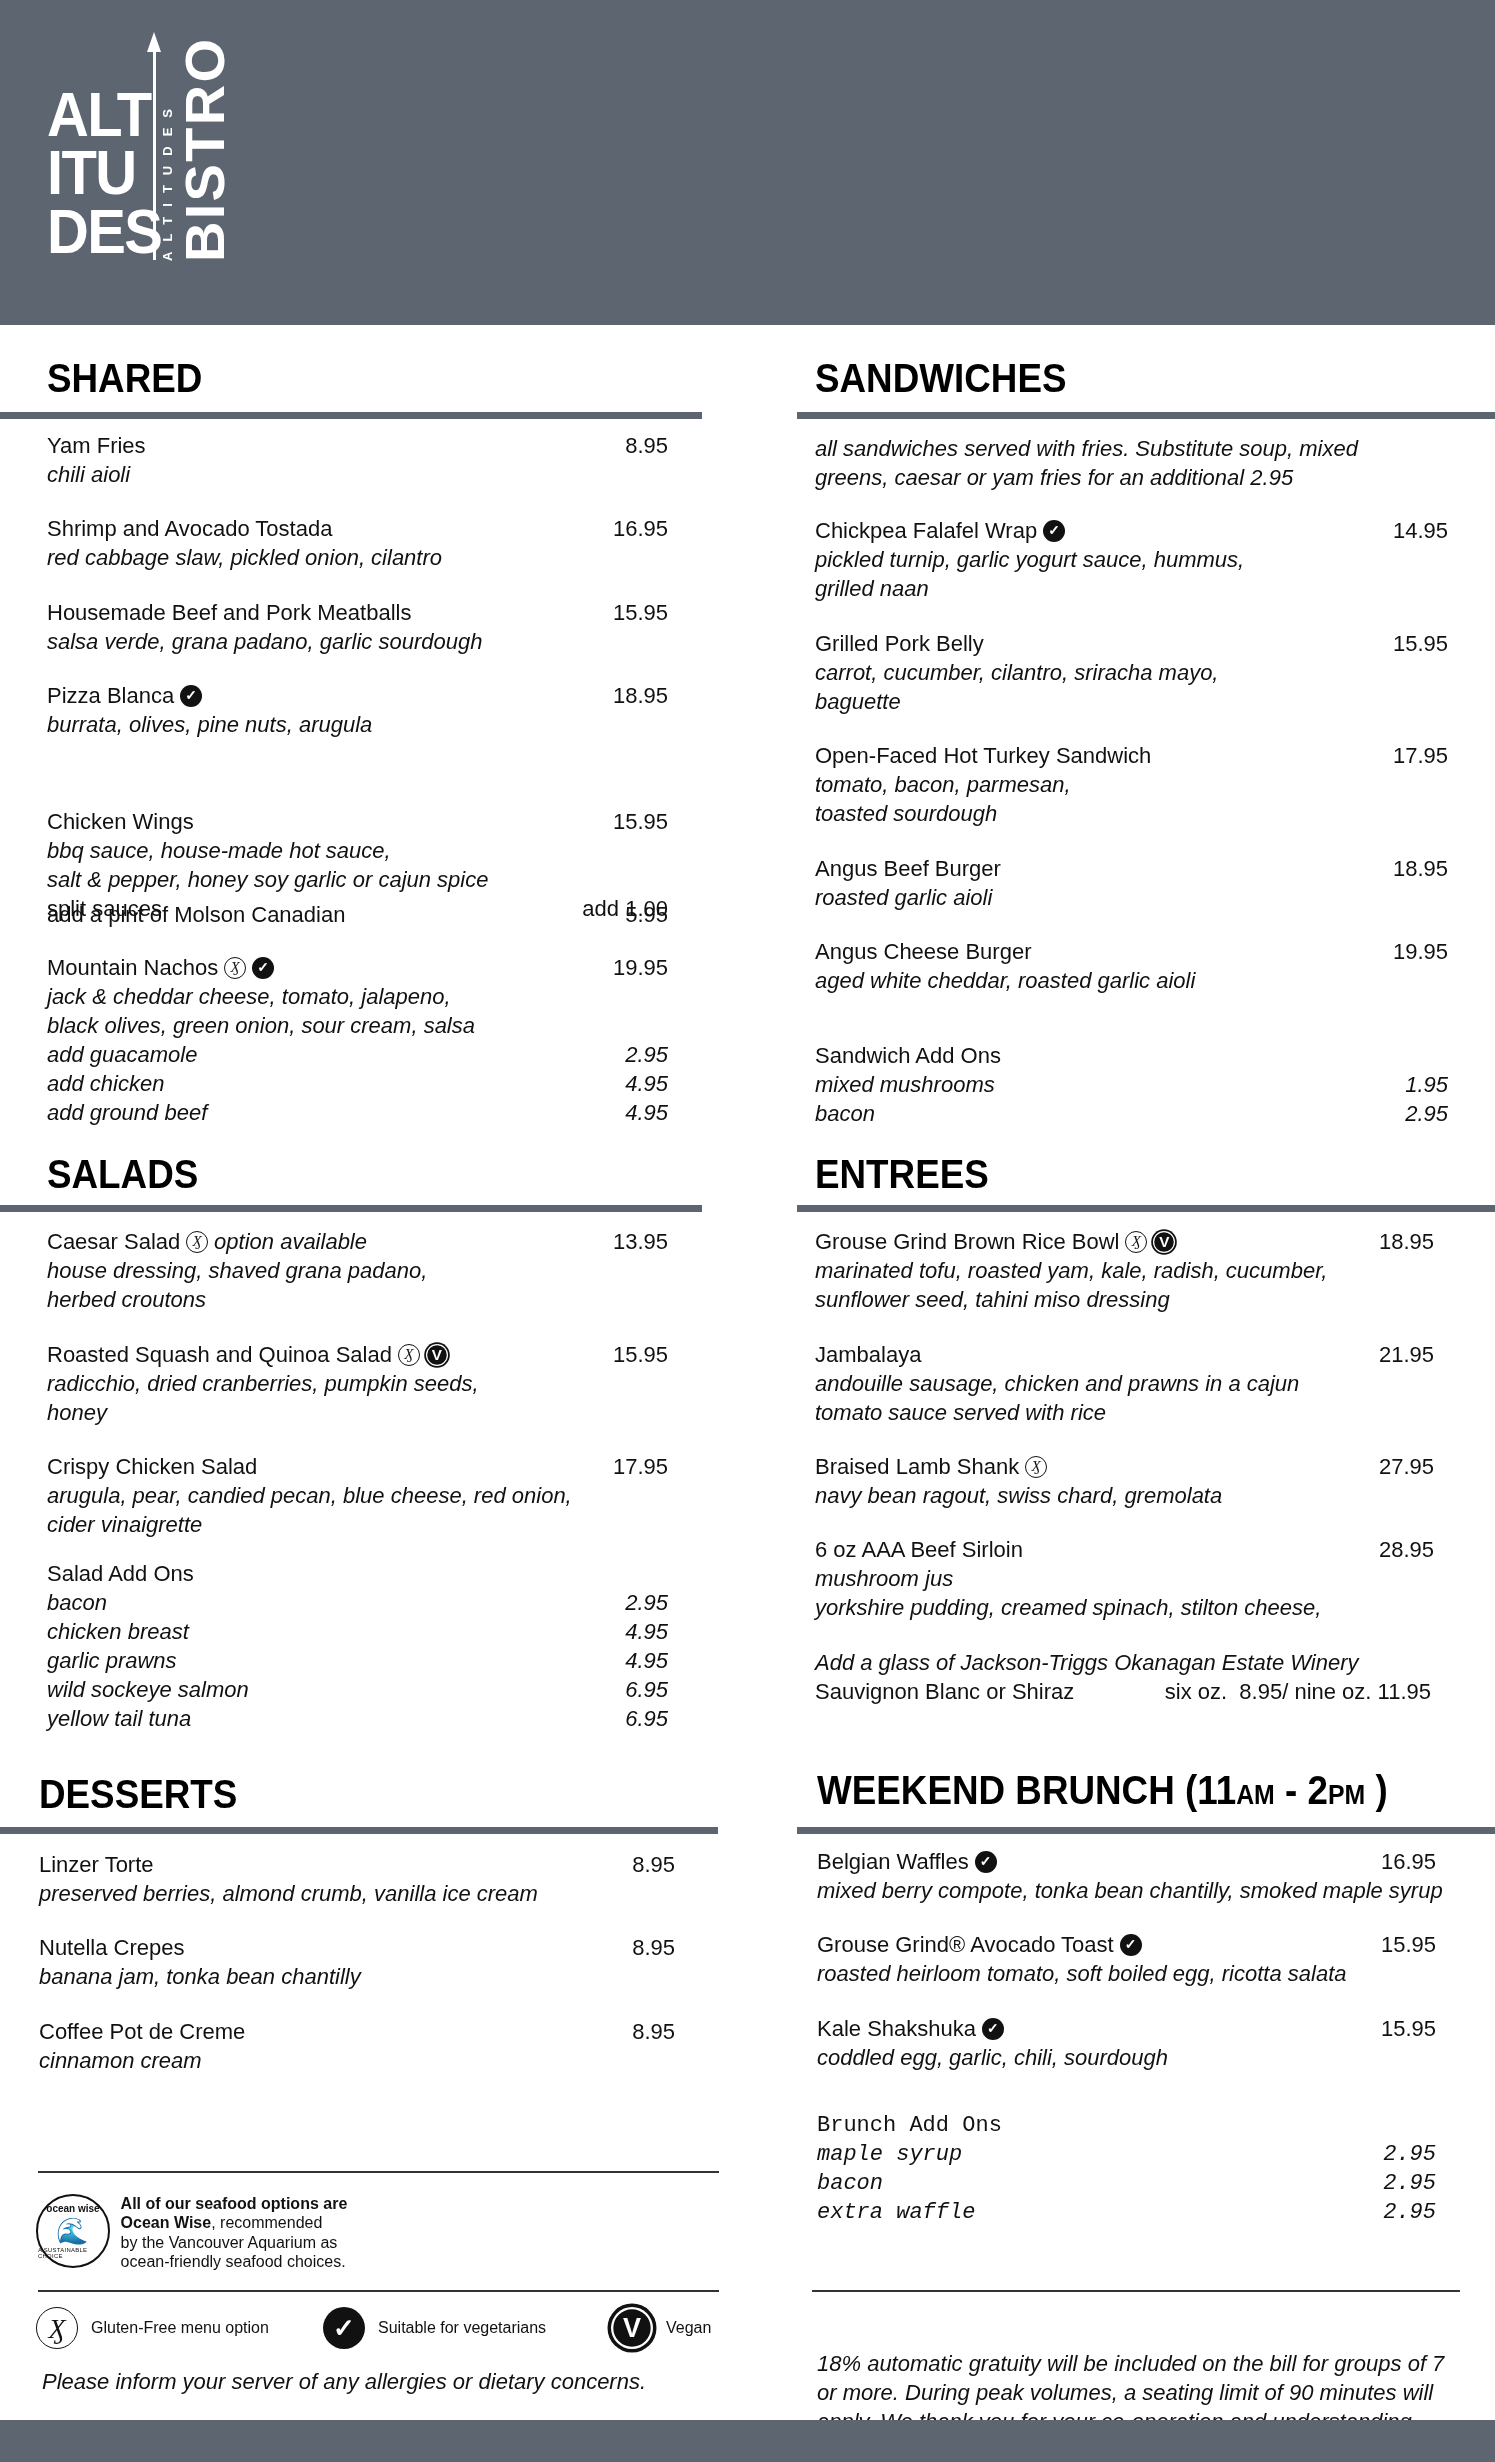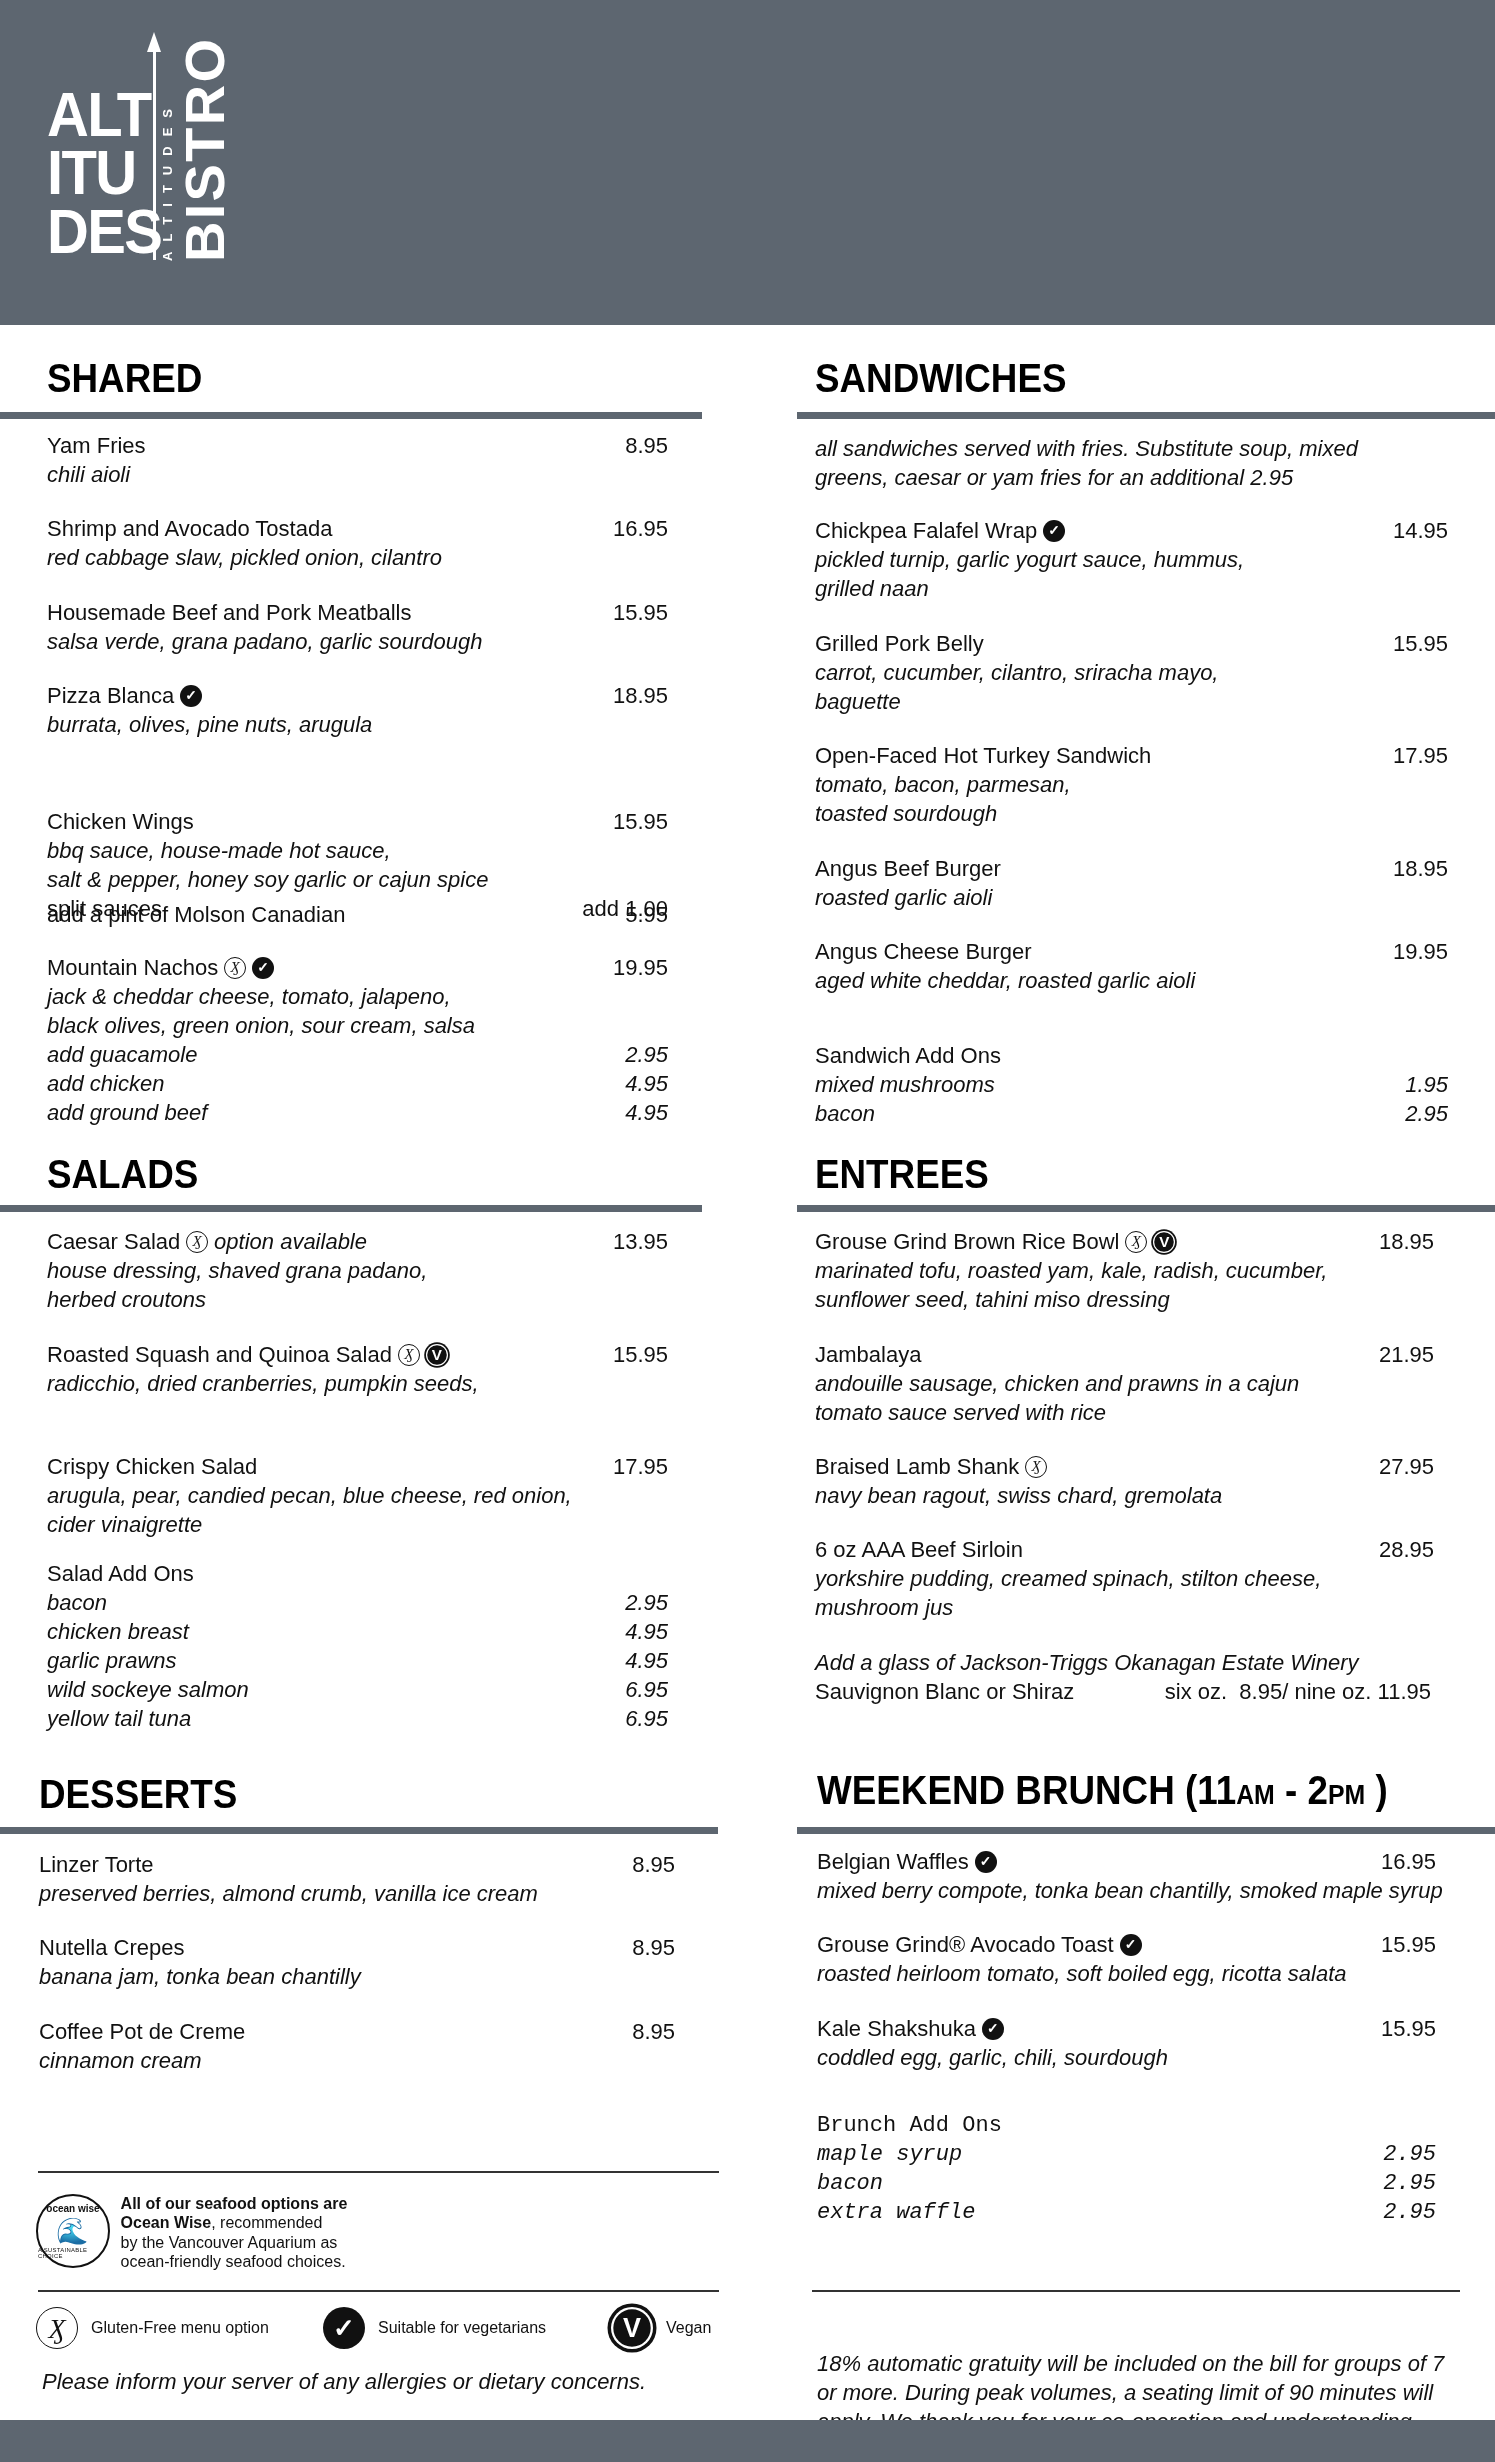--- a/index.html
+++ b/index.html
@@ -234,20 +234,21 @@
   <div class="item" style="top:113px;">
     <div class="row">
         <span class="name">
           <span>Roasted Squash and Quinoa Salad</span>
           <span class="ico ico-gf">Ӽ</span>
           <span class="ico ico-vegan">V</span>
         </span>
         <span class="price">15.95</span>
       </div>
     <div class="desc">radicchio, dried cranberries, pumpkin seeds,</div>
+    <div class="desc">honey</div>
   </div>
   <div class="item" style="top:225px;">
     <div class="row">
         <span class="name">Crispy Chicken Salad</span>
         <span class="price">17.95</span>
       </div>
     <div class="desc">arugula, pear, candied pecan, blue cheese, red onion,</div>
     <div class="desc">cider vinaigrette</div>
   </div>
   <div class="item" style="top:332px;">
@@ -309,22 +310,22 @@
         </span>
         <span class="price">27.95</span>
       </div>
     <div class="desc">navy bean ragout, swiss chard, gremolata</div>
   </div>
   <div class="item" style="top:308px;">
     <div class="row">
         <span class="name">6 oz AAA Beef Sirloin</span>
         <span class="price">28.95</span>
       </div>
+    <div class="desc">mushroom jus</div>
     <div class="desc">yorkshire pudding, creamed spinach, stilton cheese,</div>
-    <div class="desc">mushroom jus</div>
   </div>
   <div class="item" style="top:421px;">
     <div class="note">Add a glass of Jackson-Triggs Okanagan Estate Winery</div>
     <div class="row" style="width:616px;">
         <span>Sauvignon Blanc or Shiraz</span>
         <span class="price" style="white-space:pre;">six oz.  8.95/ nine oz. 11.95</span>
       </div>
   </div>
 </div>
 

